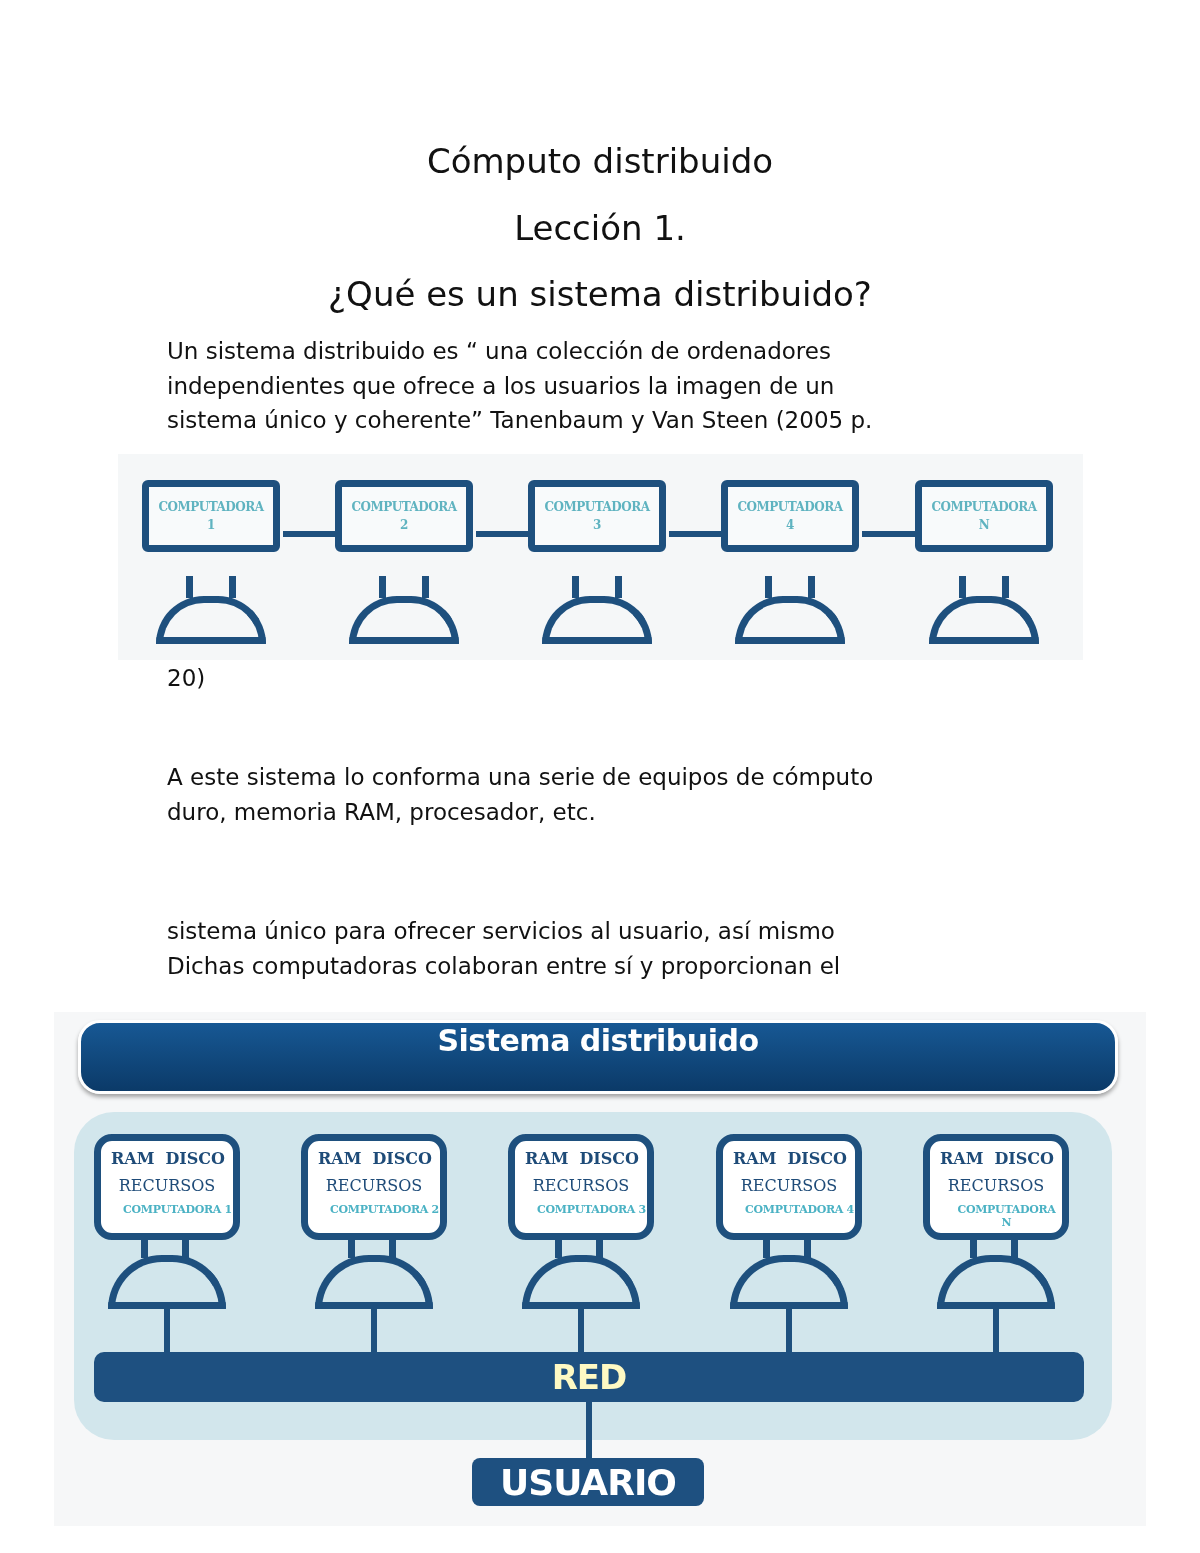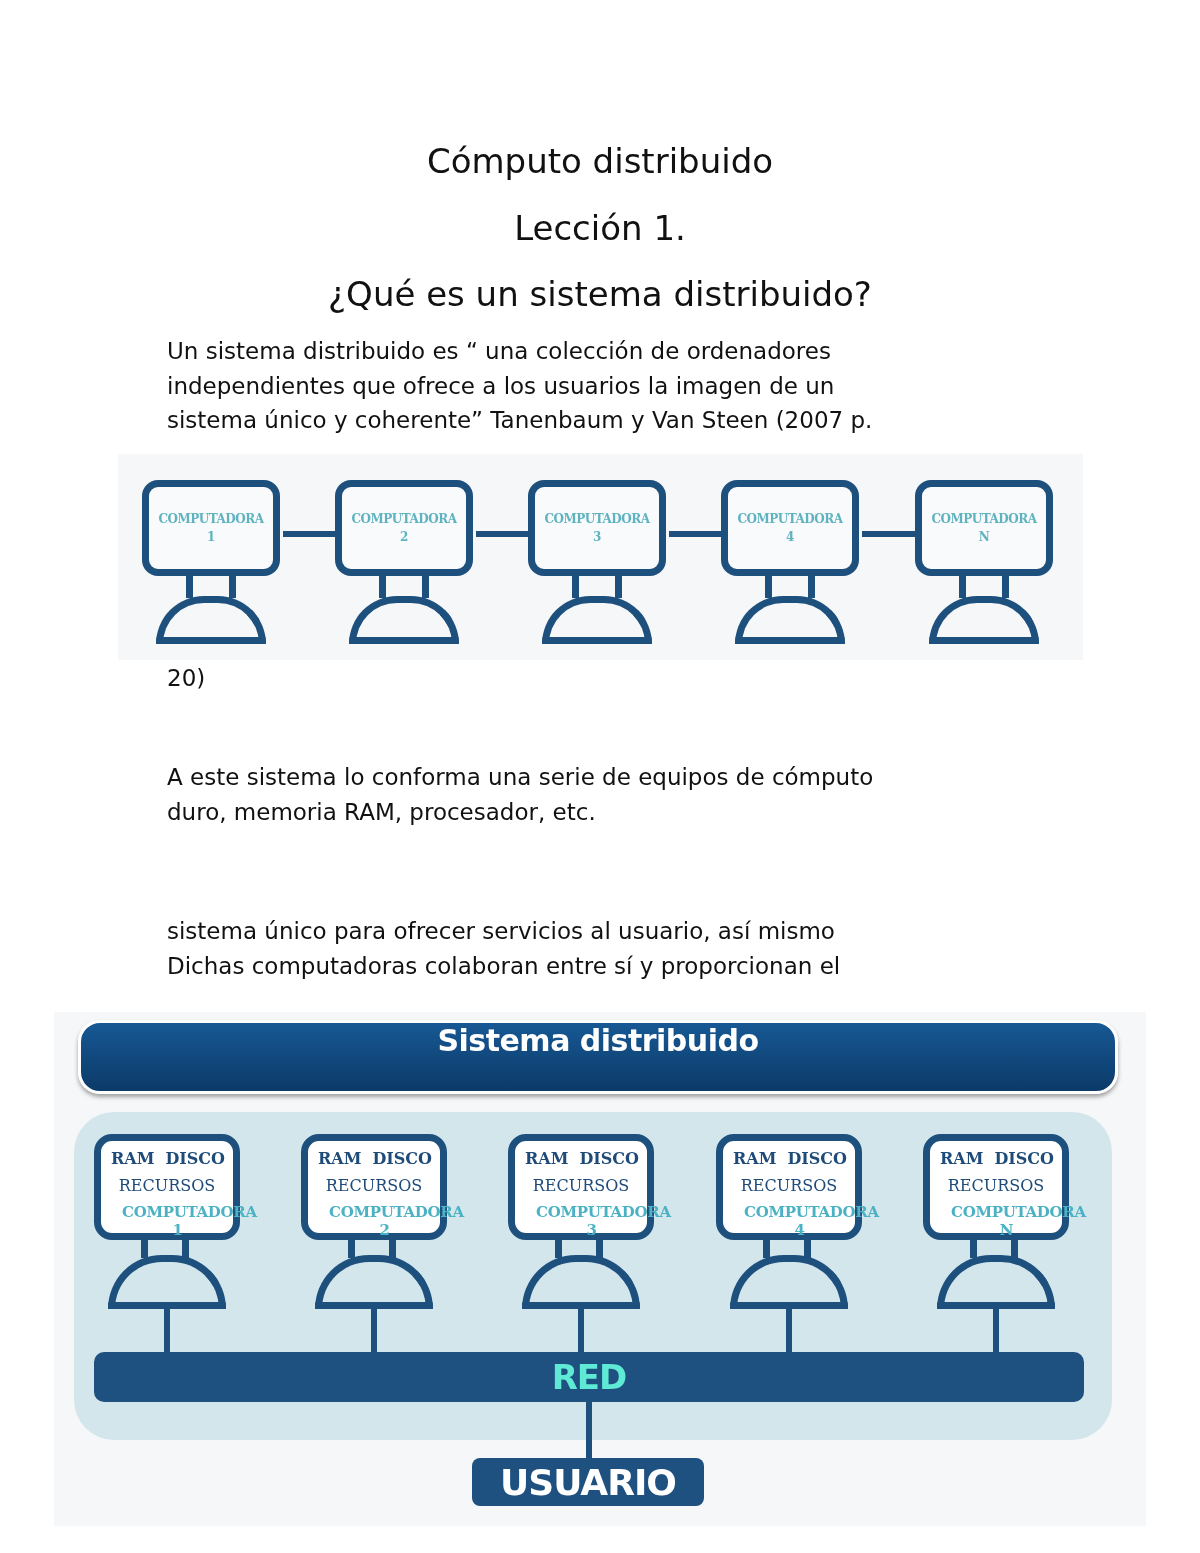--- a/index.html
+++ b/index.html
@@ -4,57 +4,57 @@
 <style>
   html, body { margin:0; padding:0; background:#ffffff; }
   body { width:1200px; height:1553px; position:relative; overflow:hidden;
          font-family:"DejaVu Sans", sans-serif; color:#111; }
   .title { position:absolute; left:0; width:1200px; text-align:center;
            font-size:34px; font-weight:normal; margin:0; line-height:40px; }
   .para { position:absolute; left:167px; width:880px; font-size:23px; line-height:34.5px; margin:0; }
   .fig1 { position:absolute; left:118px; top:454px; width:965px; height:206px; background:#f5f7f8; }
   .fig2 { position:absolute; left:54px; top:1012px; width:1092px; height:514px; background:#f6f7f8; }
   .pc1 { position:absolute; }
-  .pc1 .screen { position:absolute; left:0; top:0; width:138px; height:96px; border:7px solid #1e507e;
-                 border-radius:16px; background:#f8fafb; box-sizing:border-box;
+  .pc1 .screen { position:absolute; left:0; top:0; width:138px; height:72px; border:7px solid #1e507e;
+                 border-radius:6px; background:#f8fafb; box-sizing:border-box;
                  display:flex; flex-direction:column; align-items:center; justify-content:center; }
   .pc1 .lbl { font-family:"DejaVu Serif", serif; font-weight:bold; font-size:12px; color:#5fb3c0; letter-spacing:-0.5px; line-height:18px; }
   .neck { position:absolute; border-left:7px solid #1e507e; border-right:7px solid #1e507e; box-sizing:border-box; }
   .base { position:absolute; border:7px solid #1e507e; border-bottom-width:7px; border-radius:60px 60px 0 0; box-sizing:border-box; }
   .link { position:absolute; height:6px; background:#1e507e; }
   .banner { position:absolute; left:24px; top:8px; width:1034px; height:68px; border-radius:22px;
             background:linear-gradient(#175894, #0b3a68); box-shadow:0 3px 4px rgba(0,0,0,0.35);
             border:3px solid #ffffff; display:flex; align-items:flex-start; justify-content:center; }
   .banner span { color:#fff; font-family:"DejaVu Sans", sans-serif; font-weight:bold; font-size:30px; letter-spacing:-0.5px; }
   .panel { position:absolute; left:20px; top:100px; width:1038px; height:328px; border-radius:40px; background:#d2e6ec; }
   .pc2 { position:absolute; }
   .pc2 .screen { position:absolute; left:0; top:0; width:146px; height:106px; border:7px solid #1e507e;
                  border-radius:18px; background:#ffffff; box-sizing:border-box; text-align:center; }
   .pc2 .r1 { display:flex; justify-content:space-between; padding:8px 8px 0 10px; font-family:"DejaVu Serif", serif; font-weight:bold; font-size:16px; color:#1e4b78; }
   .pc2 .r2 { font-family:"DejaVu Serif", serif; font-weight:normal; font-size:16px; color:#1e4b78; margin-top:8px; }
-  .pc2 .r3 { font-family:"DejaVu Serif", serif; font-weight:bold; font-size:15px; color:#4bb2c4; margin-top:8px; letter-spacing:-0.3px;padding-left:21px; }
+  .pc2 .r3 { font-family:"DejaVu Serif", serif; font-weight:bold; font-size:11px; color:#4bb2c4; margin-top:8px; letter-spacing:-0.3px;padding-left:21px; }
   .drop { position:absolute; width:6px; background:#1e507e; }
   .net { position:absolute; left:40px; top:340px; width:990px; height:50px; background:#1e5080; border-radius:10px;
          display:flex; align-items:center; justify-content:center; }
-  .net span { color:#5eead4; font-weight:bold; font-size:34px; font-family:"DejaVu Sans", sans-serif; letter-spacing:-1px; }
+  .net span { color:#fef9c3; font-weight:bold; font-size:34px; font-family:"DejaVu Sans", sans-serif; letter-spacing:-1px; }
   .user { position:absolute; left:418px; top:446px; width:232px; height:48px; background:#1e5080; border-radius:8px;
           display:flex; align-items:center; justify-content:center; }
   .user span { color:#fff; font-weight:bold; font-size:36px; font-family:"DejaVu Sans", sans-serif; letter-spacing:-1px; }
 </style>
 </head>
 <body>
 
 <h1 class="title" style="top:141px;">Cómputo distribuido</h1>
 <h2 class="title" style="top:208px;">Lección 1.</h2>
 <h2 class="title" style="top:274px;">¿Qué es un sistema distribuido?</h2>
 
 <div class="para" style="top:334px;">
   <div>Un sistema distribuido es “ una colección de ordenadores</div>
   <div>independientes que ofrece a los usuarios la imagen de un</div>
-  <div>sistema único y coherente” Tanenbaum y Van Steen (2007 p.</div>
+  <div>sistema único y coherente” Tanenbaum y Van Steen (2005 p.</div>
 </div>
 
 <div class="fig1">
 
   <div class="link" style="left:165px; top:77px; width:53px;"></div>
   <div class="link" style="left:358px; top:77px; width:53px;"></div>
   <div class="link" style="left:551px; top:77px; width:53px;"></div>
   <div class="link" style="left:744px; top:77px; width:53px;"></div>
 
   <div class="pc1" style="left:24px; top:26px;">

